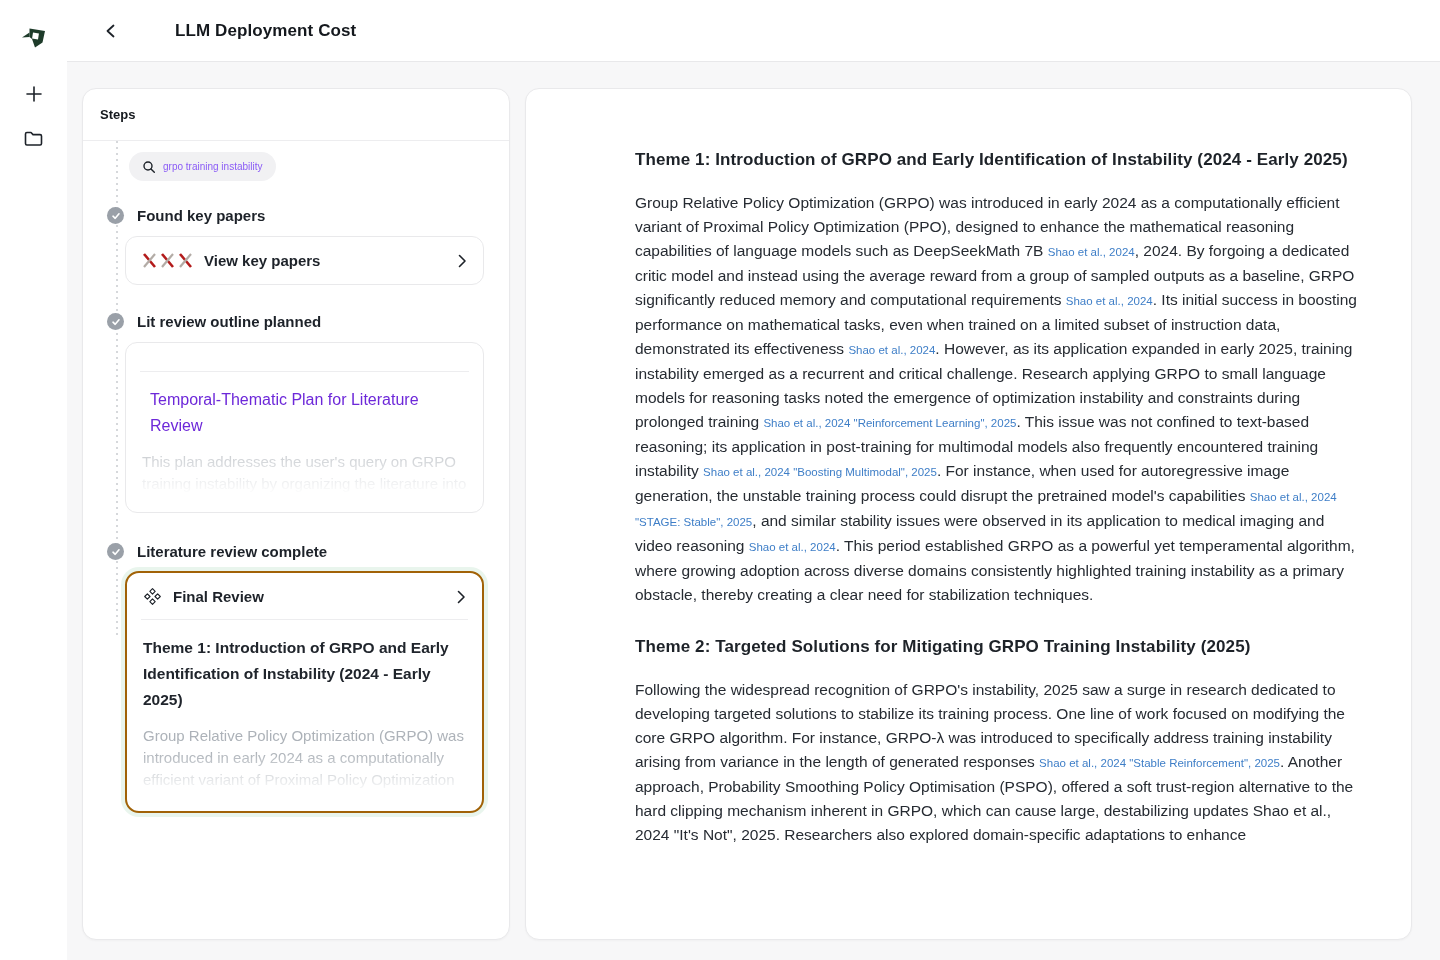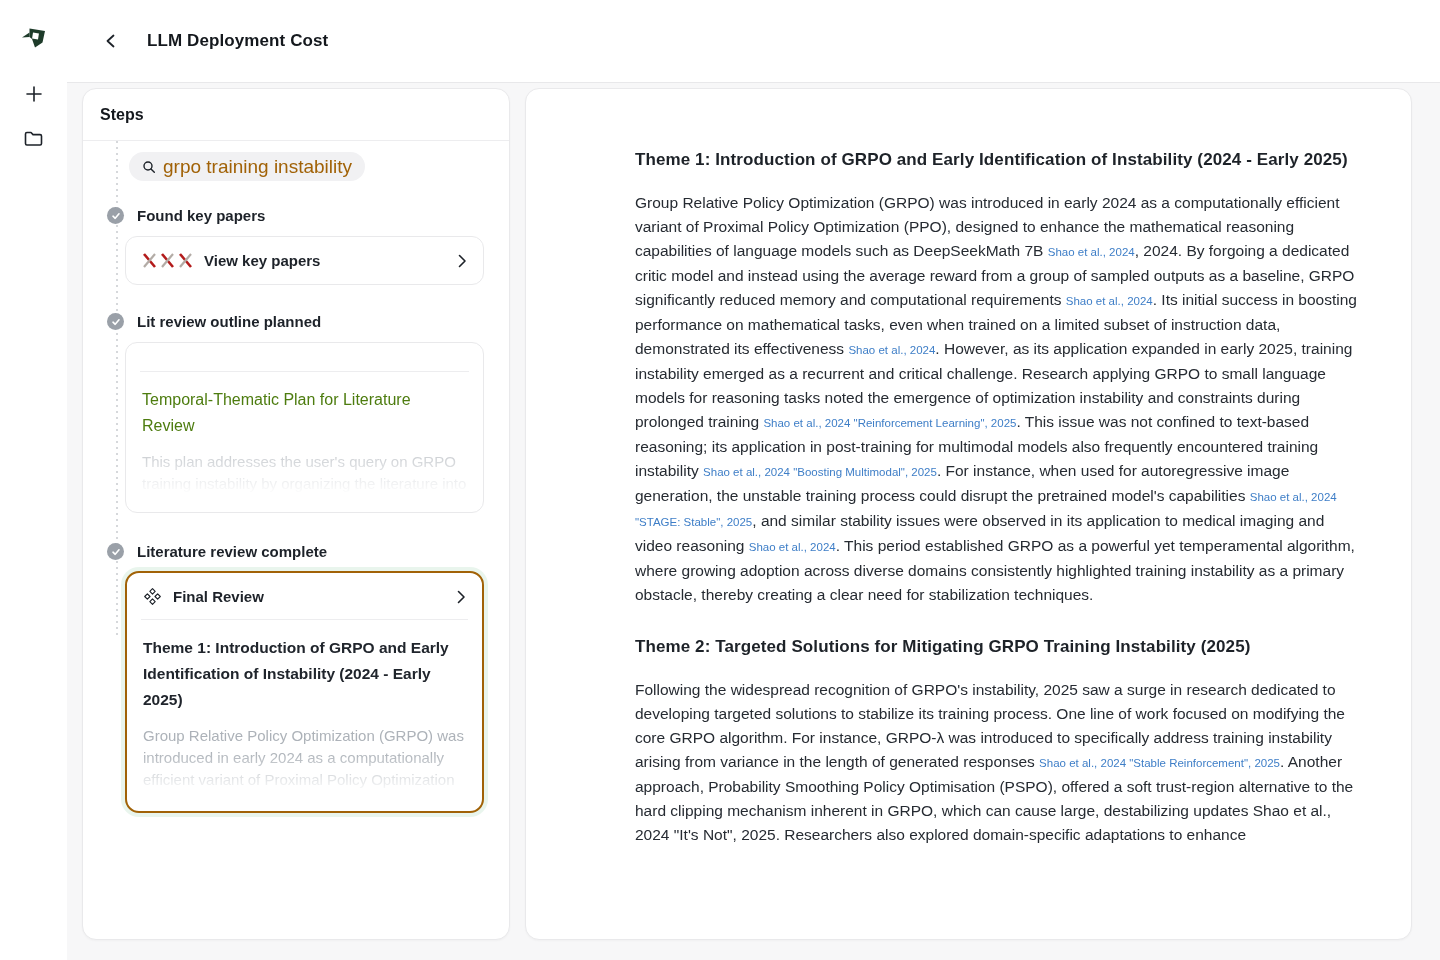--- a/index.html
+++ b/index.html
@@ -18,77 +18,77 @@
   }
   .rail .logo { margin-top:22px; width:30px; height:30px; }
   .rail-btn {
     width:36px; height:36px; display:flex; align-items:center; justify-content:center;
     border-radius:8px; cursor:pointer; background:transparent; border:none;
   }
   .rail-btn.plus { margin-top:24px; }
   .rail-btn.folder { margin-top:8px; }
   
   .topbar {
-    position:absolute; left:67px; top:0; right:0; height:83px;
+    position:absolute; left:67px; top:0; right:0; height:62px;
     background:#fff; border-bottom:1px solid #e8e8ea;
-    display:flex; align-items:center; padding-left:30px;
+    display:flex; align-items:center; padding-left:30px;gap:28px;
   }
   .back-btn {
     width:28px; height:28px; display:flex; align-items:center; justify-content:center;
     background:transparent; border:none; cursor:pointer;
   }
   .topbar .title { font-size:17px; font-weight:600; color:#14181d; margin-left:22px; letter-spacing:.1px; }
   
   .panel {
     position:absolute; top:88px; bottom:20px; background:#fff;
     border:1px solid #e9e9eb; border-radius:14px; overflow:hidden;
     box-shadow:0 1px 2px rgba(20,24,30,.03);
   }
   .panel-header {
     height:52px; display:flex; align-items:center; padding-left:17px;
     border-bottom:1px solid #ededef; flex-shrink:0;
   }
-  .panel-header .ph-title { font-size:16px; font-weight:600; color:#14181d; }
+  .panel-header .ph-title { font-size:13px; font-weight:600; color:#14181d; }
   .panel.review .panel-header { padding-left:20px; }
   .panel.review .ph-title { font-weight:400; color:#1b2026; }
   .steps { left:82px; width:428px; }
   .review { left:525px; width:887px; }
   
   .steps-body { position:relative; height:800px; overflow:hidden; }
   .timeline {
     position:absolute; left:33px; top:0; width:2px; height:497px;
     background-image:repeating-linear-gradient(to bottom,#d6d8db 0 2px,transparent 2px 6px);
   }
   .chip {
     position:relative; display:inline-flex; align-items:center; gap:7px;
     margin:11px 0 0 46px; height:29px; padding:0 13px;
     background:#f1f1f3; border:none; border-radius:15px; cursor:pointer;
   }
-  .chip .chip-label { font-size:19px; color:#a16207; }
+  .chip .chip-label { font-size:10px; color:#8b5cf6; }
   .milestone {
     position:relative; display:flex; align-items:center; gap:13px;
     margin:26px 0 0 24px;
   }
   .check-circle {
     width:17px; height:17px; border-radius:50%; background:#9aa0a8;
     display:flex; align-items:center; justify-content:center; flex-shrink:0;
   }
   .milestone .m-label { font-size:15px; font-weight:600; color:#1d2229; }
   .step-card {
     position:relative; margin:12px 25px 0 42px;
     border:1px solid #e9e9eb; border-radius:12px; background:#fff;
     padding:15px 16px; cursor:pointer;
   }
   .card-row { display:flex; align-items:center; }
   .card-row .row-label { font-size:15px; font-weight:600; color:#1d2229; flex:1; margin-left:11px; }
   .arxiv-group { display:flex; gap:3px; }
   .card-divider { height:1px; background:#ededef; margin:13px -2px 15px; }
   .m2 { margin-top:28px; }
   .m3 { margin-top:30px; }
-  .planning-title { font-size:16px; color:#4d7c0f; line-height:26px; font-weight:500; }
+  .planning-title { font-size:16px; color:#6d28d9; line-height:26px; font-weight:500;margin-left:8px; }
   .planning-sub { font-size:15px; color:#a7acb3; margin-top:10px; line-height:21px; }
   .planning-faded {
     font-size:15px; color:#9aa0a8; line-height:22px; margin-top:12px; height:46px; overflow:hidden;
     -webkit-mask-image:linear-gradient(to bottom,rgba(0,0,0,.55),rgba(0,0,0,0) 95%);
     mask-image:linear-gradient(to bottom,rgba(0,0,0,.55),rgba(0,0,0,0) 95%);
   }
   .final-card {
     border:2px solid #a16207; border-radius:14px;
     box-shadow:0 0 0 4px rgba(167,214,184,.25);
     margin-top:11px; padding:14px 16px 18px;

